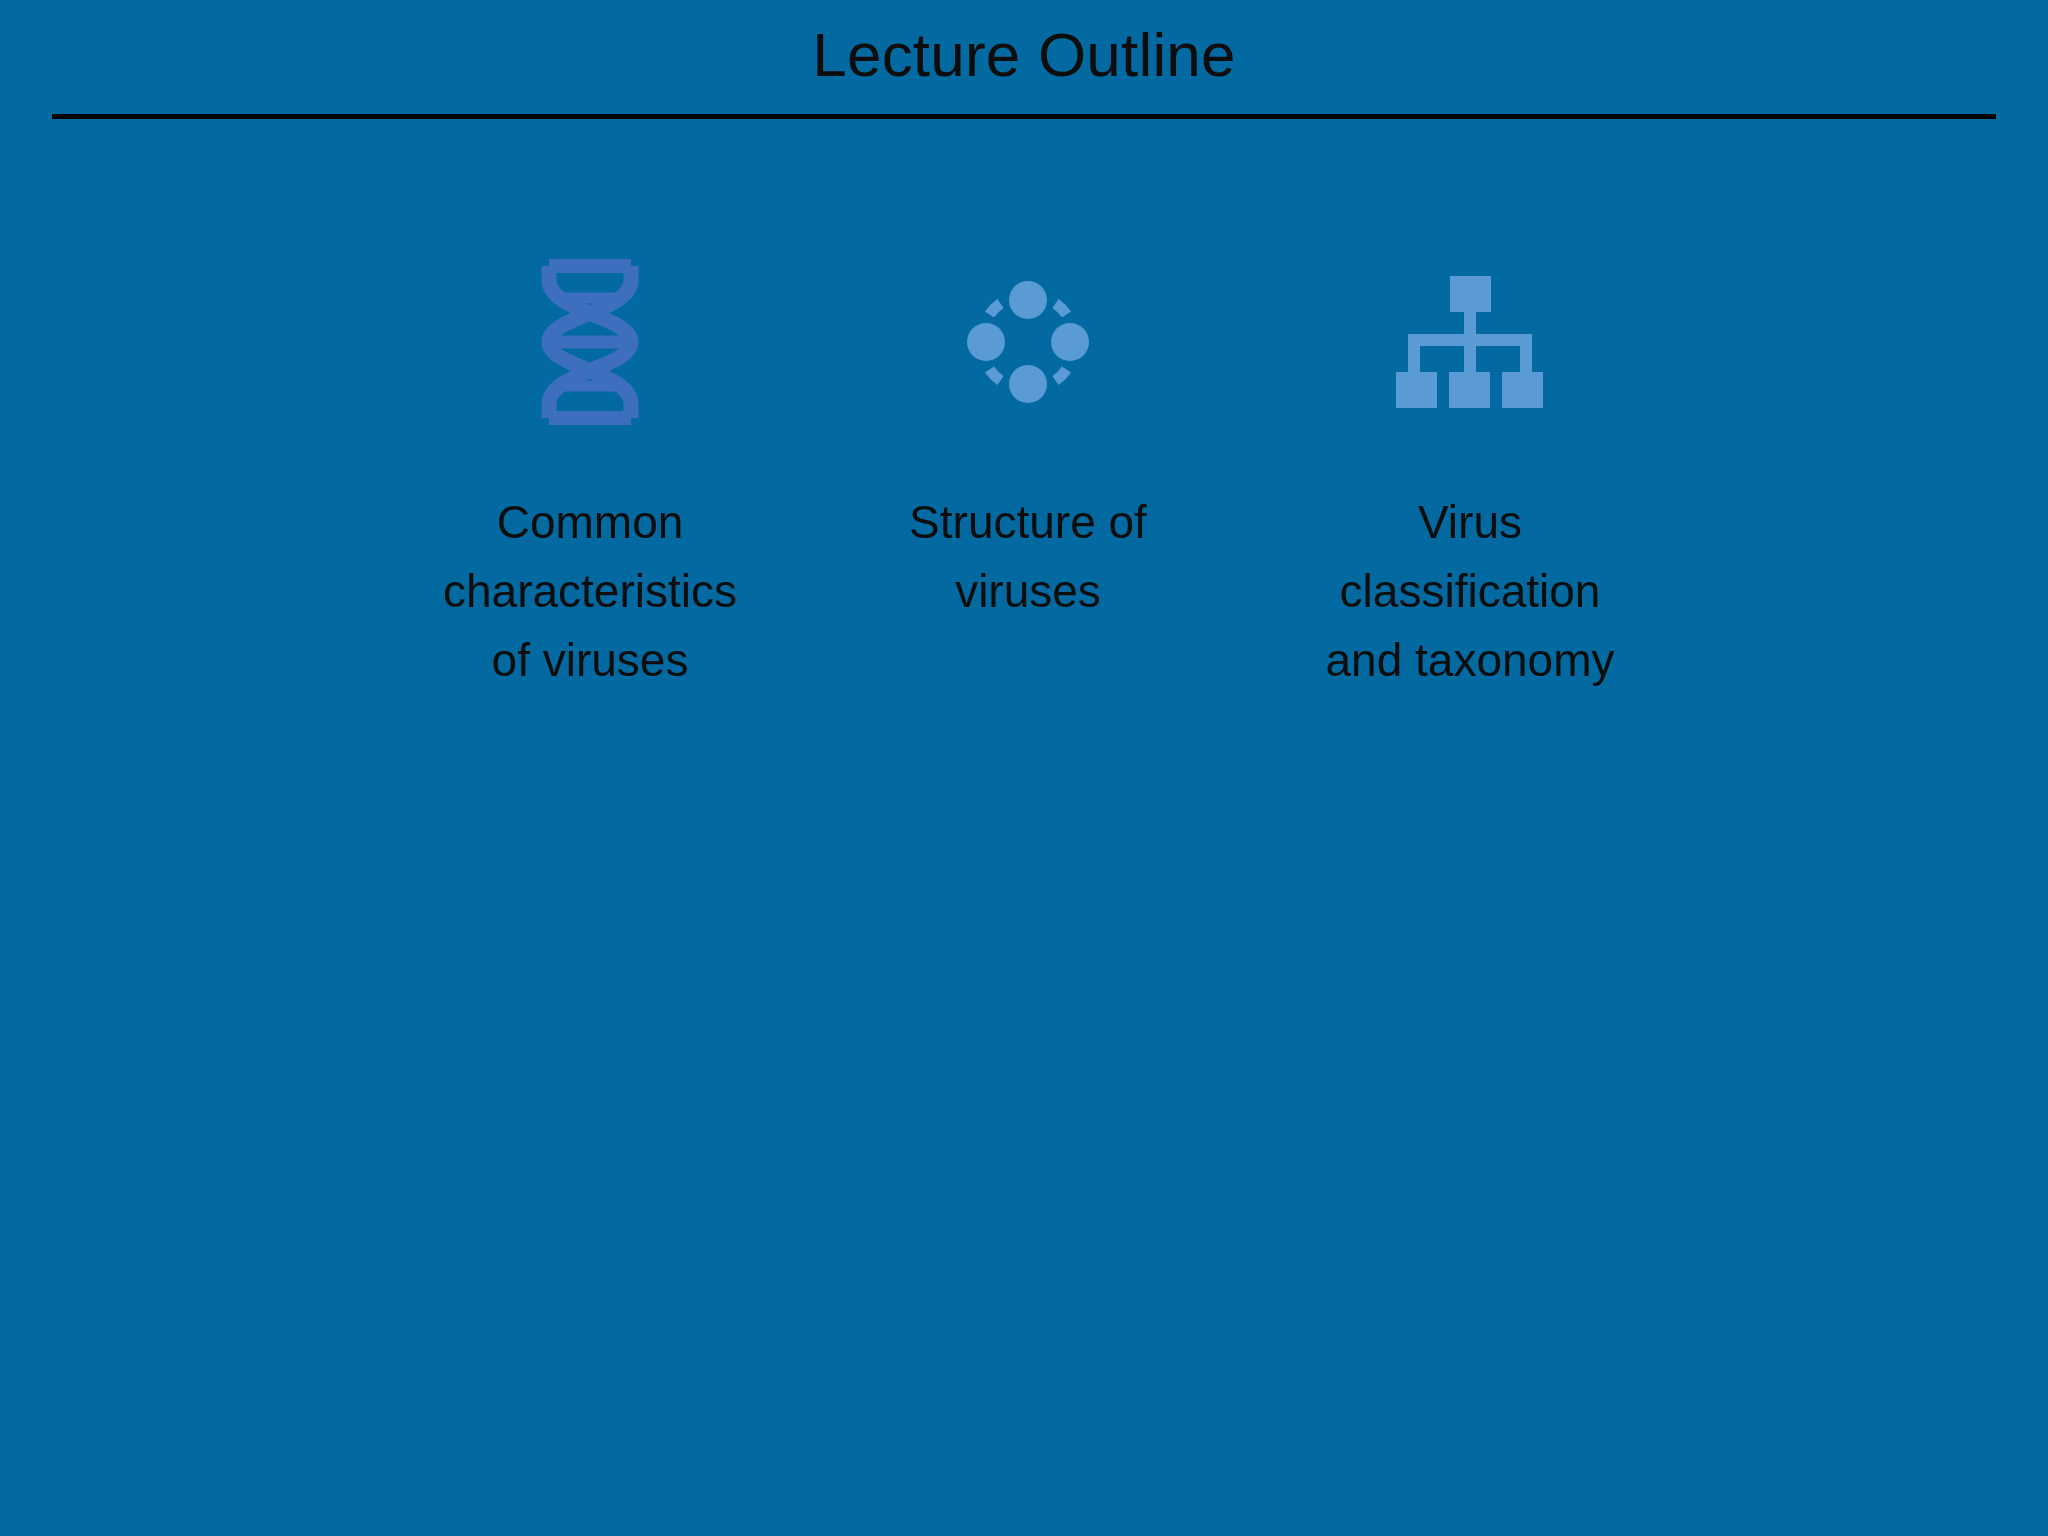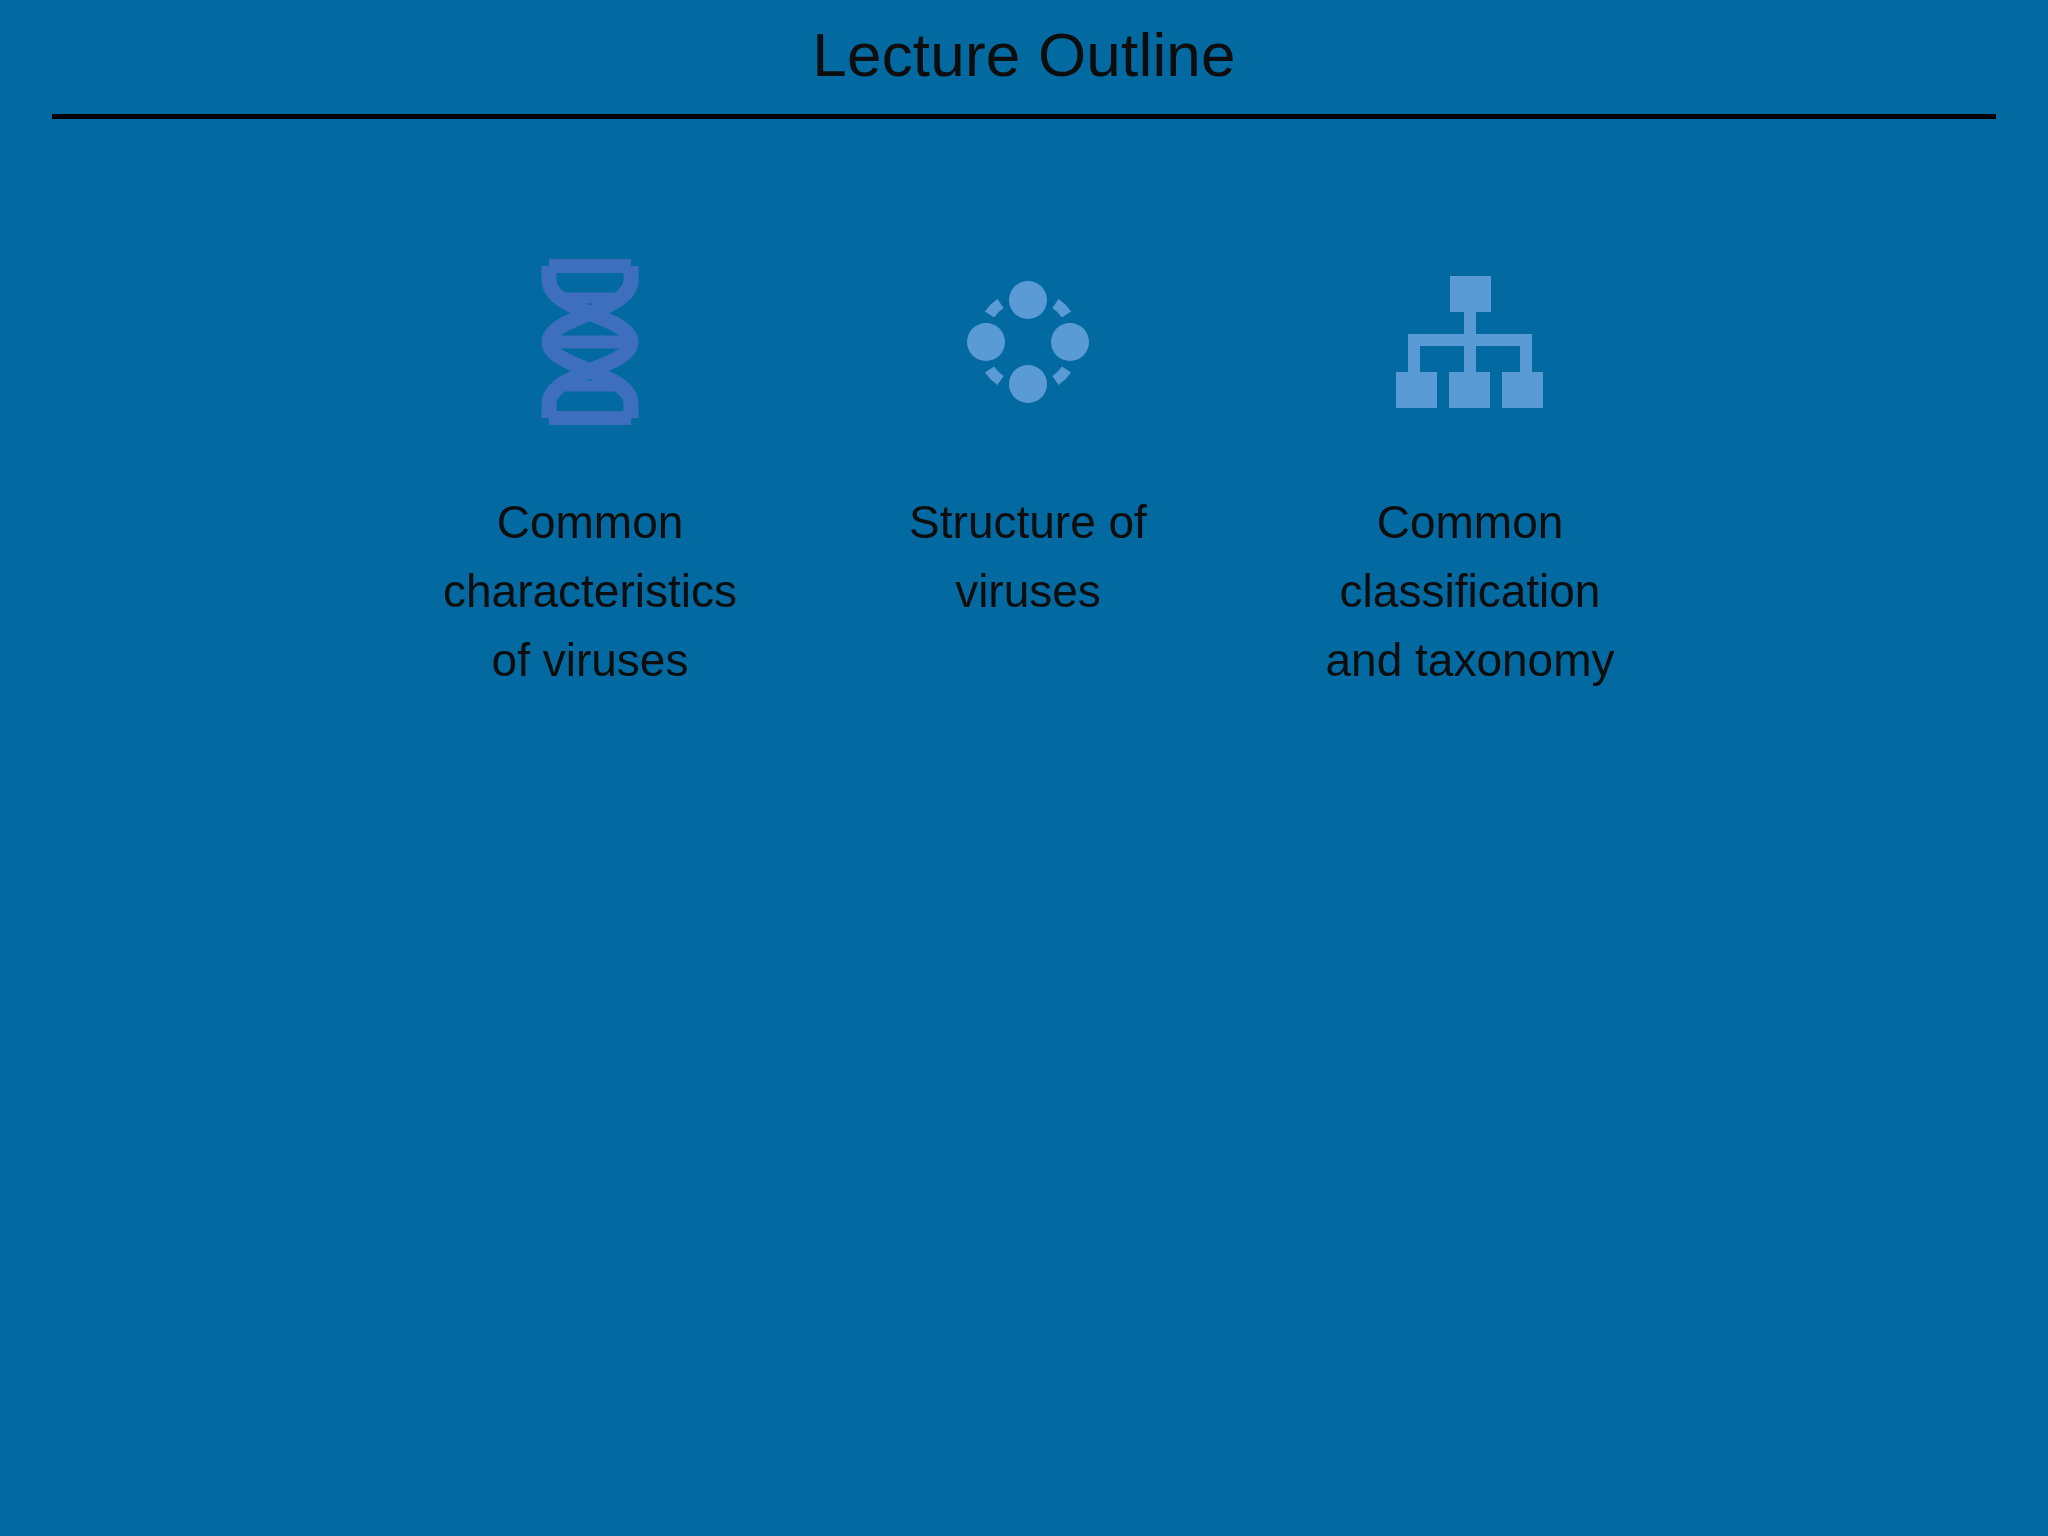--- a/index.html
+++ b/index.html
@@ -162,17 +162,17 @@
             <rect x="68" y="58" width="12" height="38"></rect>
 
             <rect x="124" y="58" width="12" height="38"></rect>
 
             <rect x="0" y="96" width="41" height="36"></rect>
             <rect x="53" y="96" width="41" height="36"></rect>
             <rect x="106" y="96" width="41" height="36"></rect>
           </g>
         </svg>
       </div>
-      <div class="col-label">Common classification and taxonomy</div>
+      <div class="col-label">Virus classification and taxonomy</div>
     </div>
 
   </div>
 </div>
 
 </body></html>

